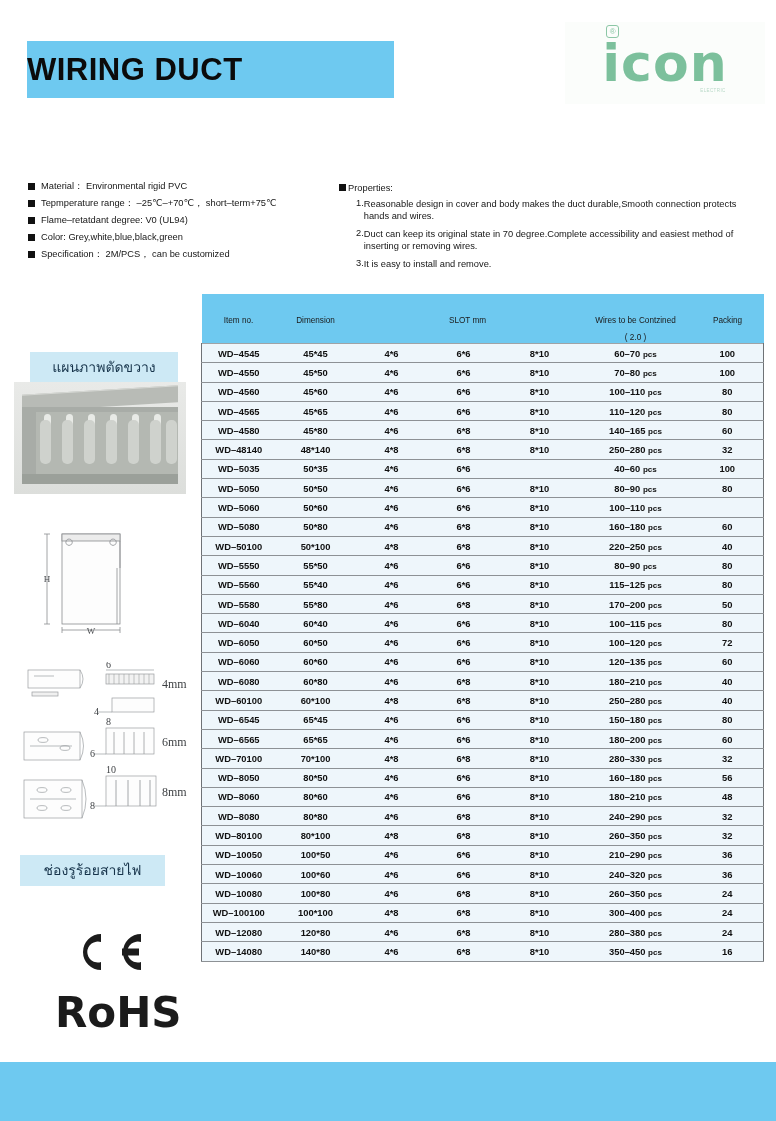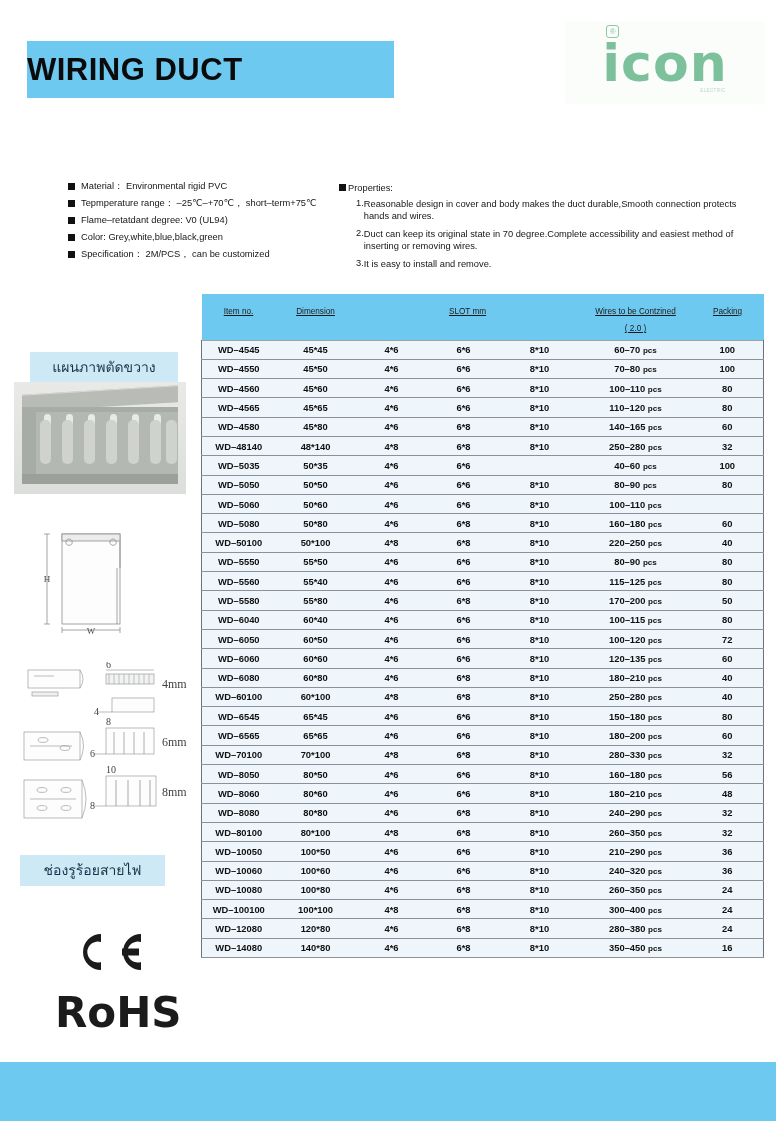--- a/index.html
+++ b/index.html
@@ -49,21 +49,21 @@
     position: absolute; right: 2px; bottom: -4px;
     font-size: 4.5px; color: #b9d9c8; letter-spacing: 0.4px;
   }
 
   
   #specs {
     position: absolute; left: 28px; top: 182px;
     width: 320px;
     font-size: 9.3px; color: #151515; line-height: 1.0;
   }
-  .spec-line { display: flex; align-items: flex-start; margin-bottom: 7.6px; margin-left: 40px; }
+  .spec-line { display: flex; align-items: flex-start; margin-bottom: 7.6px; }
   .bullet-sq {
     width: 7px; height: 7px; background: #111; flex: 0 0 7px;
     margin-right: 6px; margin-top: 1px;
   }
   .spec-txt { white-space: nowrap; }
 
   #props {
     position: absolute; left: 339px; top: 183px;
     width: 400px;
     font-size: 9.3px; color: #151515;
@@ -152,23 +152,22 @@
     width: 562px;
   }
   table { border-collapse: collapse; width: 562px; table-layout: fixed; }
   thead th {
     background: #6ec9f0;
     color: #1a1a1a;
     font-size: 8.2px;
     font-weight: normal;
     height: 46px;
     vertical-align: top;
-    padding-top: 13px;
+    padding-top: 22px;
     border: none;
-    text-decoration: underline;
   }
   thead th .sub { display: block; margin-top: 8px; font-size: 8.2px; }
   tbody tr { height: 19.3px; }
   tbody td {
     background: #eef6fb;
     font-size: 9.4px;
     color: #101010;
     text-align: center;
     border-top: 1px solid #9fa3a6;
     border-bottom: 1.6px solid #8d9195;

